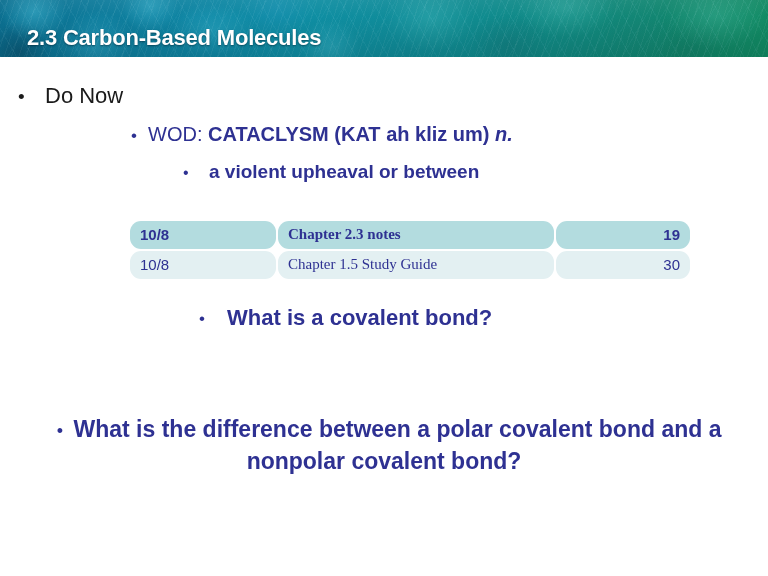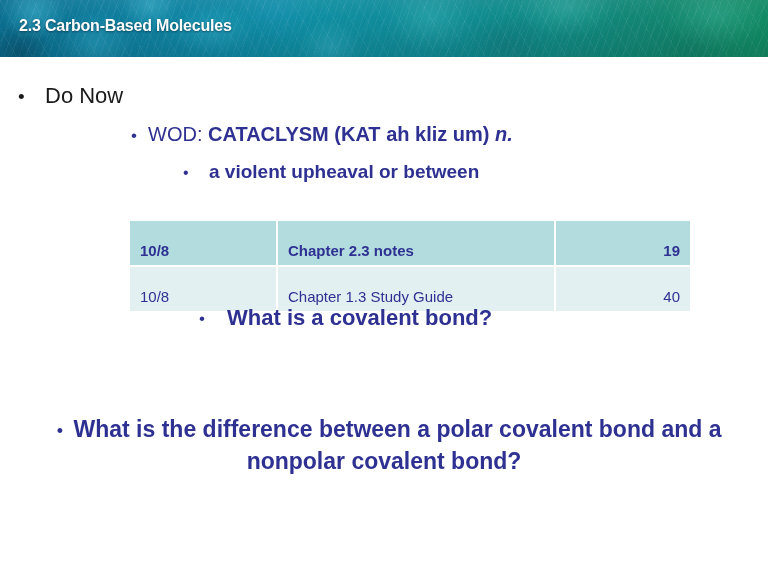--- a/index.html
+++ b/index.html
@@ -88,22 +88,22 @@
     background: linear-gradient(180deg,
         rgba(255,255,255,.05) 0%,
         rgba(0,0,0,0) 30%,
         rgba(0,0,0,.10) 100%);
   }
 
   .banner-title {
     position: absolute;
     left: 11px;
     top: 9px;
-    margin: 8px;
-    font-size: 16px;
+    margin: 16px;
+    font-size: 22px;
     font-weight: bold;
     color: #ffffff;
     letter-spacing: -0.2px;
     white-space: nowrap;
     text-shadow: 0 1px 2px rgba(0,30,45,.55);
   }
 
   
   .body-area {
     position: absolute;
@@ -207,36 +207,37 @@
   .notes-table {
     position: absolute;
     left: 128px;
     top: 162px;
     width: 512px;
     border-collapse: separate;
     border-spacing: 2px 2px;
     table-layout: fixed;
   }
   .notes-table td {
-    padding: 20px 10px 6px 10px;
+    padding: 4px 10px 6px 10px;
     font-size: 15px;
     color: #2e3192;
     vertical-align: middle;
     height: 18px;
+    border-radius: 11px;
   }
   .notes-table tr.head td {
     background: #b3dcdf;
     font-weight: bold;
   }
   .notes-table tr.row td {
     background: #e3f0f2;
     font-weight: normal;
   }
   .col-date  { width: 126px; }
-  .col-item  { width: 256px; }
+  .col-item  { width: 256px; font-family: Liberation Serif, serif; }
   .col-page  { width: 114px; text-align: right; }
 </style>
 </head>
 <body>
 
 <div class="slide">
 
   <div class="banner">
     <div class="tex t1"></div>
     <div class="tex t2"></div>
@@ -262,22 +263,22 @@
 
     <table class="notes-table">
       <tbody>
         <tr class="head">
           <td class="col-date">10/8</td>
           <td class="col-item">Chapter 2.3 notes</td>
           <td class="col-page">19</td>
         </tr>
         <tr class="row">
           <td class="col-date">10/8</td>
-          <td class="col-item">Chapter 1.3 Study Guide</td>
-          <td class="col-page">40</td>
+          <td class="col-item">Chapter 1.5 Study Guide</td>
+          <td class="col-page">30</td>
         </tr>
       </tbody>
     </table>
 
     <div class="line q1">
       <span class="bullet-dot">•</span><span>What is a covalent bond?</span>
     </div>
 
     <div class="line q2">
       <span class="bullet-dot">•</span><span>What is the difference between a polar covalent bond and a nonpolar covalent bond?</span>

